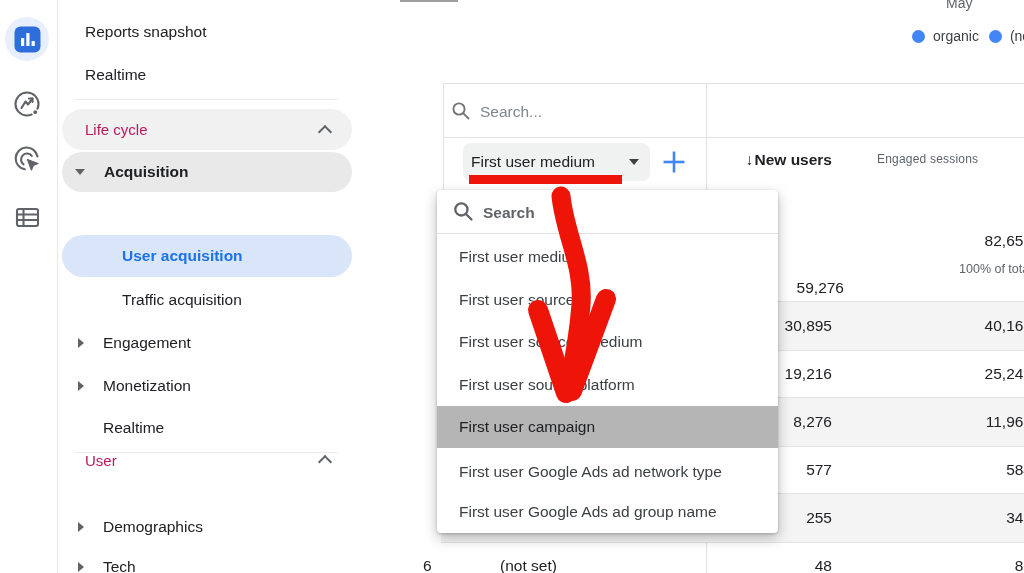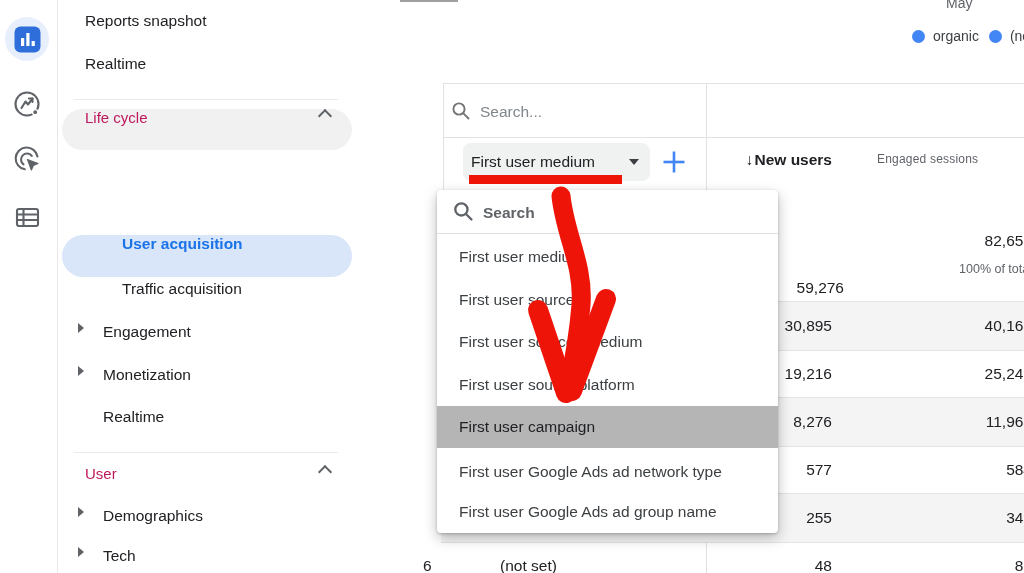--- a/index.html
+++ b/index.html
@@ -14,21 +14,21 @@
   
   .rail{position:absolute;left:0;top:0;width:57px;height:573px;background:#fff;z-index:3;}
   .rail-divider{position:absolute;left:57px;top:0;width:1px;height:573px;background:#e8e8e8;z-index:3;}
   .rail-btn{position:absolute;left:5px;width:44px;height:44px;border-radius:50%;
     display:flex;align-items:center;justify-content:center;cursor:pointer;}
   .rail-btn.selected{background:#e7effc;}
 
   
   .nav{position:absolute;left:58px;top:0;width:341px;height:573px;background:#fff;z-index:2;}
   .nav-boundary{position:absolute;left:398px;top:0;width:1px;height:573px;background:#ededed;z-index:1;}
-  .navrow{position:absolute;left:4px;width:290px;height:40px;display:flex;
+  .navrow{position:absolute;left:4px;width:290px;height:40px;display:flex;align-items:center;
     font-size:15.5px;color:#202124;white-space:nowrap;cursor:pointer;border-radius:21px;}
   .navrow .txt-l1{margin-left:23px;}
   .navrow .txt-child{margin-left:60px;}
   .navrow .txt-sub{margin-left:41px;}
   .pill-gray1{background:#f1f1f1;}
   .pill-gray2{background:#e9e9e9;}
   .pill-blue{background:var(--selected_nav_bg,#d9e5f8);}
   .pill-blue .txt-child{color:var(--accent_blue,#1a73e8);font-weight:bold;}
   .nav-header{color:#be185d;font-size:15px;}
   .tri-down{width:0;height:0;border-left:5px solid transparent;border-right:5px solid transparent;
@@ -142,40 +142,44 @@
   </div>
   <div class="navrow" style="top:55px;">
     <span class="txt-l1">Realtime</span>
   </div>
   <div class="nav-divider" style="top:99px;"></div>
 
   <div class="navrow pill-gray1" style="top:109px;height:41px;">
     <span class="txt-l1 nav-header">Life cycle</span>
     <span class="chev-up"></span>
   </div>
+  <div class="navrow pill-gray2" style="top:152px;">
+    <span class="tri-down"></span>
+    <span class="tri-then-txt">Acquisition</span>
+  </div>
   <div class="navrow pill-blue" style="top:235px;height:42px;">
     <span class="txt-child">User acquisition</span>
   </div>
   <div class="navrow" style="top:280px;">
     <span class="txt-child">Traffic acquisition</span>
   </div>
   <div class="navrow" style="top:323px;">
     <span class="tri-right"></span>
     <span class="tri-then-txt2">Engagement</span>
   </div>
   <div class="navrow" style="top:366px;">
     <span class="tri-right"></span>
     <span class="tri-then-txt2">Monetization</span>
   </div>
   <div class="navrow" style="top:408px;">
     <span class="txt-sub">Realtime</span>
   </div>
   <div class="nav-divider" style="top:452px;"></div>
 
-  <div class="navrow" style="top:465px;gap:7px;">
+  <div class="navrow" style="top:440px;gap:7px;">
     <span class="txt-l1 nav-header">User</span>
     <span class="chev-up"></span>
   </div>
   <div class="navrow" style="top:507px;">
     <span class="tri-right"></span>
     <span class="tri-then-txt2">Demographics</span>
   </div>
   <div class="navrow" style="top:547px;">
     <span class="tri-right"></span>
     <span class="tri-then-txt2">Tech</span>

